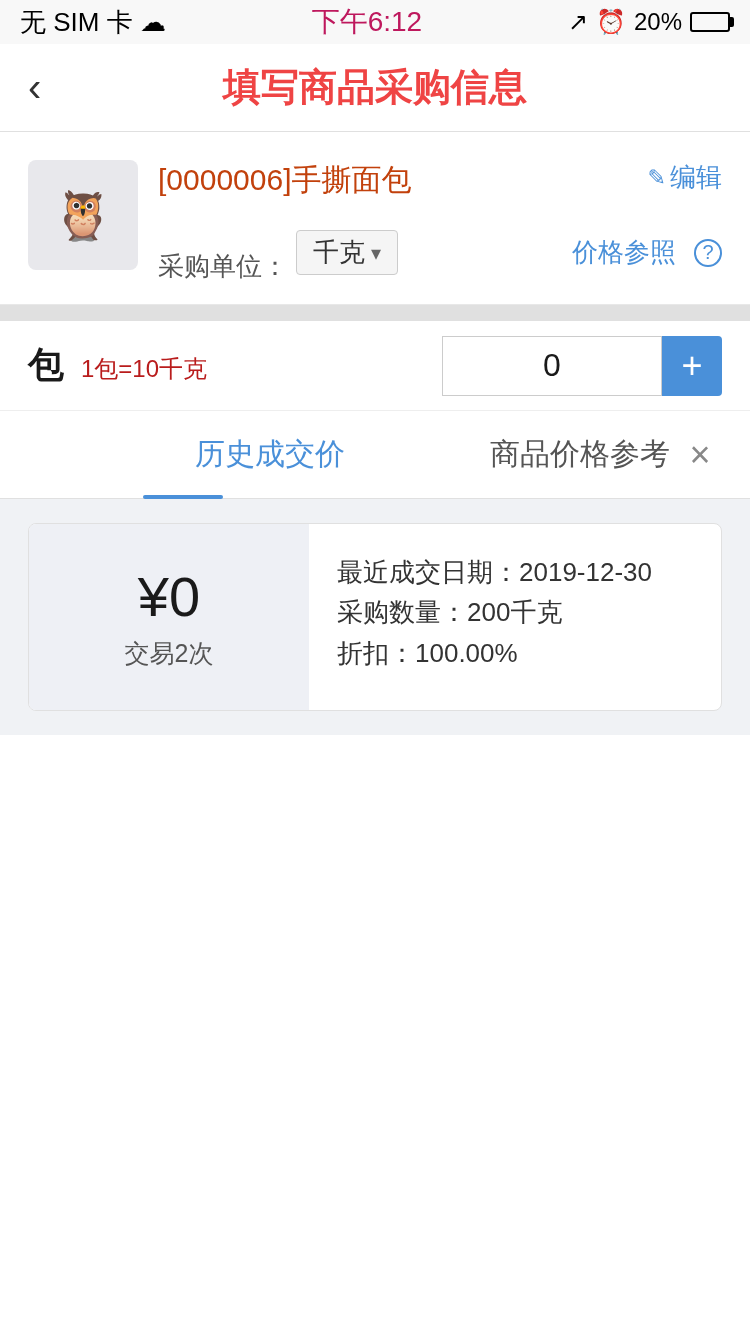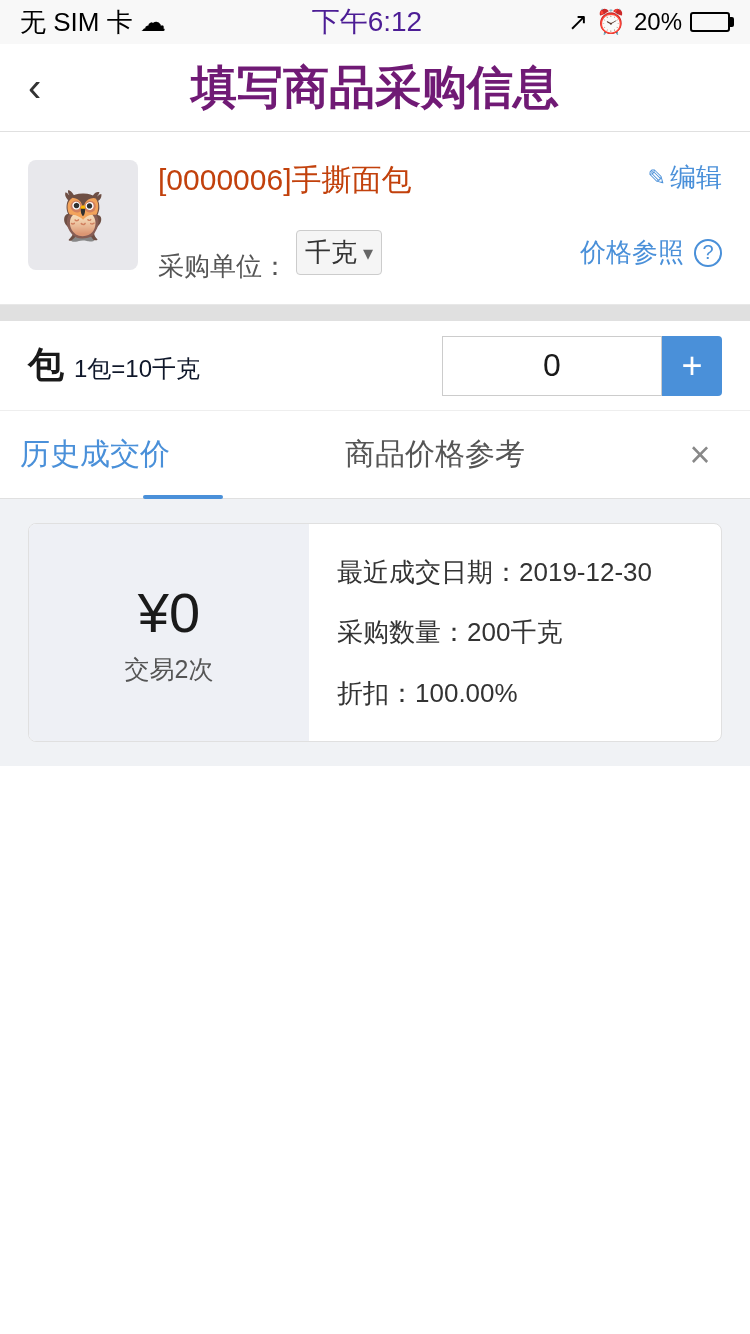--- a/index.html
+++ b/index.html
@@ -25,21 +25,21 @@
     }
     .status-left {
       display: flex;
       align-items: center;
       gap: 10px;
       font-size: 26px;
       color: #000;
     }
     .status-center {
       font-size: 28px;
-      color: #4c1d95;
+      color: #be185d;
       font-weight: 500;
       text-align: right;
     }
     .status-right {
       display: flex;
       align-items: center;
       gap: 8px;
       font-size: 24px;
       color: #000;
     }
@@ -85,23 +85,23 @@
       border-bottom: 1px solid #e0e0e0;
     }
     .nav-back {
       position: absolute;
       left: 28px;
       font-size: 40px;
       color: #333;
       cursor: pointer;
     }
     .nav-title {
-      font-size: 46px;
+      font-size: 38px;
       font-weight: 600;
-      color: #701a75;
+      color: #ef4444;
     }
 
     
     .product-card {
       background: #fff;
       margin-top: 0;
       padding: 28px 28px 20px 28px;
       display: flex;
       align-items: flex-start;
       gap: 20px;
@@ -155,37 +155,37 @@
     .unit-label {
       font-size: 26px;
       color: #555;
       margin-top: 28px;
     }
     .unit-select {
       display: inline-flex;
       align-items: center;
       border: 1px solid #ccc;
       border-radius: 4px;
-      padding: 4px 8px;
+      padding: 4px 16px;
       font-size: 26px;
       color: #333;
       background: #f5f5f5;
       gap: 6px;
       margin-left: 8px;
     }
     .unit-chevron {
       font-size: 20px;
       color: #666;
     }
     .price-ref {
       font-size: 26px;
       color: #4a90d9;
       display: flex;
       align-items: center;
-      gap: 10px;
+      gap: 18px;
       cursor: pointer;
       text-align: right;
     }
     .help-circle {
       width: 28px;
       height: 28px;
       border: 2px solid #4a90d9;
       border-radius: 50%;
       display: inline-flex;
       align-items: center;
@@ -216,21 +216,22 @@
       align-items: baseline;
       gap: 10px;
     }
     .qty-unit-label {
       font-size: 36px;
       color: #1a1a1a;
       font-weight: 600;
     }
     .qty-conversion {
       font-size: 24px;
-      color: #0f172a;
+      color: #b91c1c;
+      margin-left: 7px;
     }
     .quantity-right {
       display: flex;
       align-items: center;
       gap: 0;
     }
     .qty-input {
       width: 220px;
       height: 60px;
       border: 1px solid #ccc;
@@ -263,21 +264,21 @@
       display: flex;
       align-items: center;
       height: 88px;
       border-bottom: 1px solid #e0e0e0;
       padding: 0 20px;
     }
     .tab-item {
       flex: 1;
       display: flex;
       flex-direction: column;
-      align-items: flex-start;
+      align-items: flex-end;
       justify-content: center;
       height: 88px;
       font-size: 30px;
       cursor: pointer;
       position: relative;
     }
     .tab-item.active {
       color: #4a90d9;
     }
     .tab-item.inactive {
@@ -333,21 +334,21 @@
     .price-count {
       font-size: 25px;
       color: #555;
       margin-top: 8px;
     }
     .price-right {
       flex: 1;
       padding: 30px 28px;
       display: flex;
       flex-direction: column;
-      gap: 24px;
+      gap: 4px;
     }
     .price-detail-item {
       font-size: 26px;
       color: #333;
       line-height: 1.4;
     }
 
     
     .main-content {
       background: #fff;

